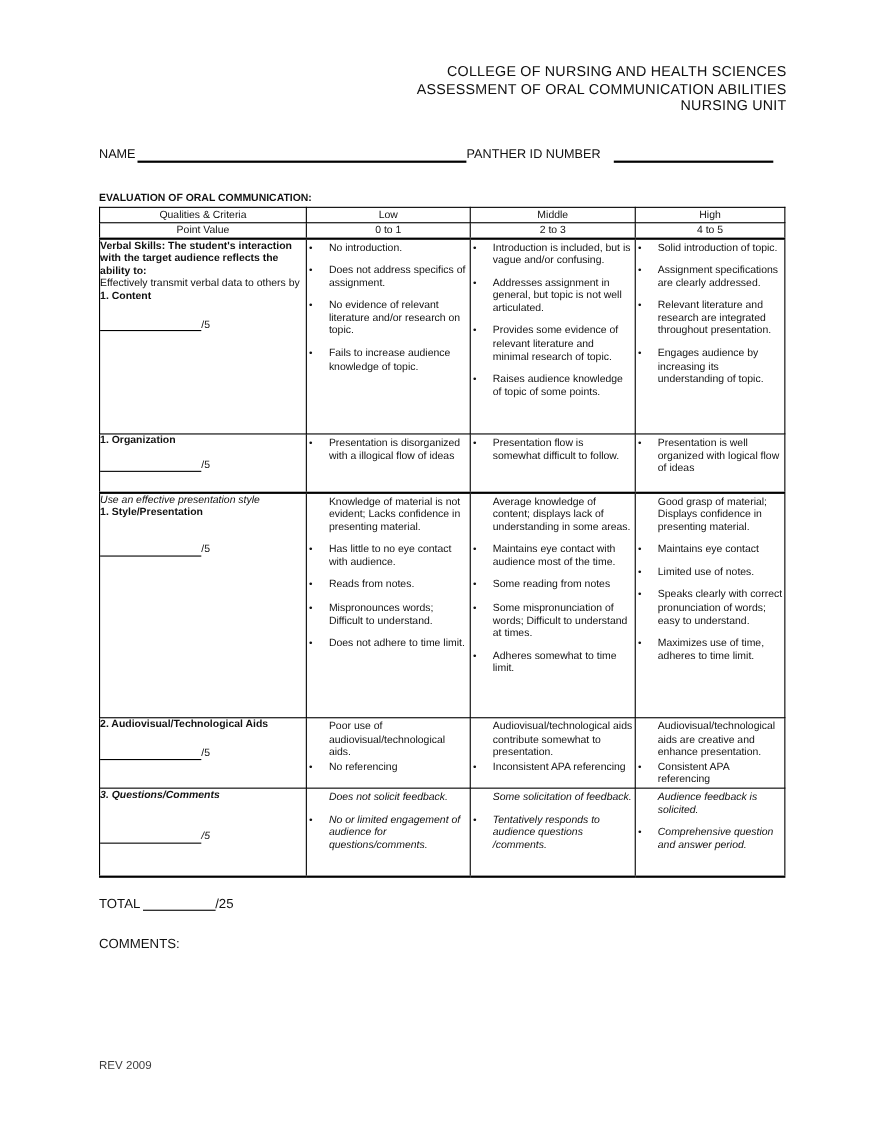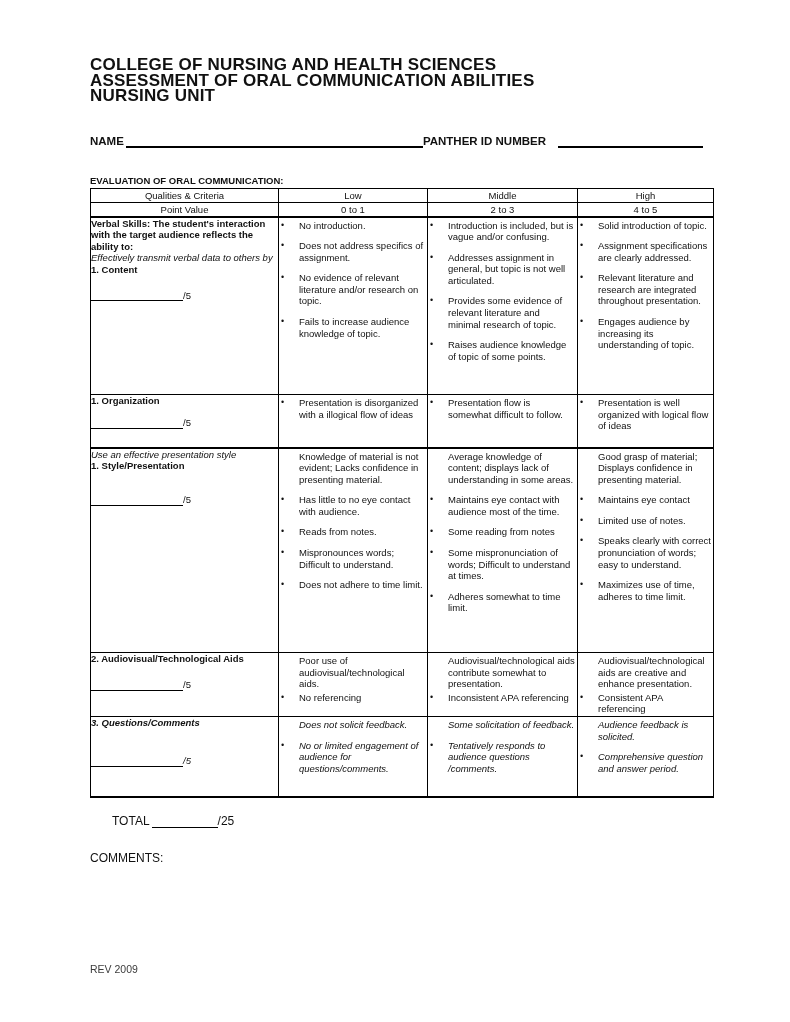--- a/index.html
+++ b/index.html
@@ -7,63 +7,63 @@
   body {
     width: 790px; height: 1022px;
     background: #ffffff;
     color: #111;
     font-family: "Liberation Sans", sans-serif;
     position: relative;
   }
   .content { width: 625px; margin-left: 90px; }
 
   
-  .doc-title { margin-top: 57px; text-align: left; font-weight: bold; font-size: 17px; line-height: 15.5px; letter-spacing: 0.2px; }
-
-  
-  .name-row { margin-top: 30px; width: 613px; display: flex; align-items: flex-start; font-weight: bold; font-size: 11.5px; line-height: 14px; }
+  .doc-title { margin-top: 57px; text-align: right; font-weight: normal; font-size: 13px; line-height: 15.5px; letter-spacing: 0.2px; }
+
+  
+  .name-row { margin-top: 30px; width: 613px; display: flex; align-items: flex-start; font-weight: normal; font-size: 11.5px; line-height: 14px; }
   .fill-line { border-bottom: 2px solid #000; height: 14px; }
   .name-line { flex: 1 1 auto; margin-left: 2px; }
   .panther-line { width: 145px; margin-left: 12px; }
 
   
   .section-label { margin-top: 27px; font-weight: bold; font-size: 9.5px; }
 
   
   table.rubric { border-collapse: collapse; width: 623px; table-layout: fixed; margin-top: 2px; }
   table.rubric td { border: 1px solid #000; vertical-align: top; font-size: 9.5px; line-height: 11.6px; padding: 0; }
   tr.hd td { text-align: center; height: 14px; line-height: 13px; margin-left: 25px; }
   tr.pv td { border-bottom-width: 2px; }
   tr.r-style td { border-top-width: 2px; }
   tr.last td { border-bottom-width: 2px; font-style: italic; }
 
   td.crit { padding: 2px 4px 2px 4px; }
   td.cell { padding: 5px 4px 3px 10px; }
   .b { font-weight: bold; }
-  .it { font-style: italic; }
+  .it { }
   .bi { font-weight: normal; font-style: italic; }
 
   .li { display: flex; margin-top: 9px; }
   .li:first-child { margin-top: 2px; }
   .dot { flex: 0 0 20px; text-align: left; padding-left: 2px; font-size: 9px; }
   .li-text { flex: 1 1 auto; padding-right: 2px; }
   .lead { margin: 2px 2px 0 20px; }
   .lead + .li { margin-top: 9px; }
   tr.tight .lead + .li { margin-top: 2px; }
 
   .score { display: flex; align-items: flex-end; }
   .score-line { width: 92px; border-bottom: 1.5px solid #000; height: 12px; display: inline-block; }
   .m-r1 { margin-top: 14px; }
   .m-r2 { margin-top: 10px; }
   .m-r3 { margin-top: 22px; }
   .m-r4 { margin-top: 14px; }
   .m-r5 { margin-top: 26px; }
 
   
-  .total-row { margin-top: 16px; font-size: 12px; display: flex; align-items: flex-end; margin-left: 22px; }
+  .total-row { margin-top: 16px; font-size: 12px; display: flex; align-items: flex-end; }
   .total-line { width: 66px; border-bottom: 1.5px solid #000; height: 13px; display: inline-block; margin-left: 2px; }
   .comments { margin-top: 23px; font-size: 12px; }
   .rev { margin-top: 98px; font-size: 10.5px; color: #3c3c3c; }
 </style>
 </head>
 <body>
 
 <div class="content">
 
   <div class="doc-title">

